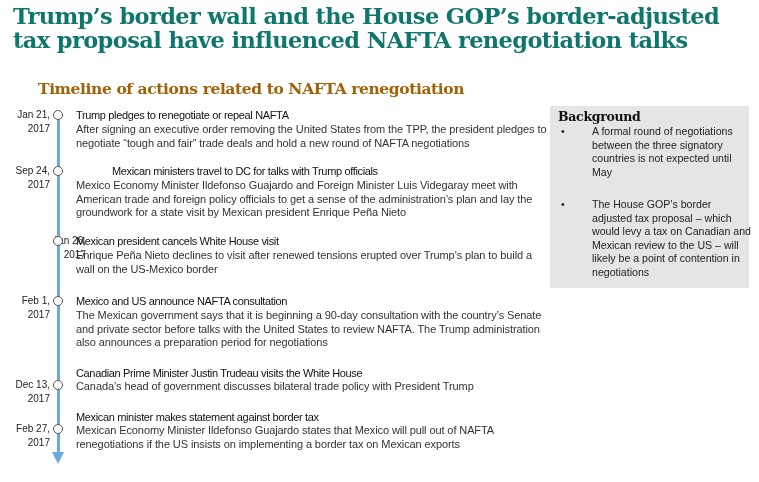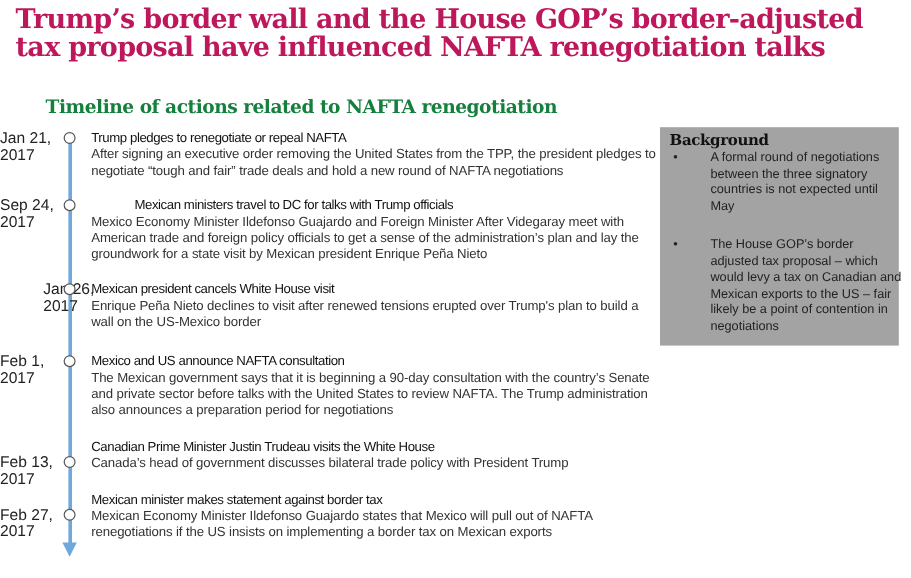--- a/index.html
+++ b/index.html
@@ -1,26 +1,26 @@
 <!DOCTYPE html>
 <html><head>
 <meta charset="utf-8">
 <style>
   html, body { margin:0; padding:0; background:#ffffff; }
   body { width:759px; height:482px; position:relative; overflow:hidden; font-family:"Liberation Sans", sans-serif; color:#1a1a1a; }
-  .title { position:absolute; left:13px; top:4px; width:740px; font-family:"DejaVu Serif", serif; font-weight:bold; font-size:22.5px; line-height:24px; color:#be185d; letter-spacing:-0.6px; margin:0; }
-  .subtitle { position:absolute; left:38px; top:79px; font-family:"DejaVu Serif", serif; font-weight:bold; font-size:15.5px; color:#15803d; letter-spacing:-0.4px; margin:0; }
+  .title { position:absolute; left:13px; top:4px; width:740px; font-family:"DejaVu Serif", serif; font-weight:bold; font-size:22.5px; line-height:24px; color:#0f766e; letter-spacing:-0.6px; margin:0; }
+  .subtitle { position:absolute; left:38px; top:79px; font-family:"DejaVu Serif", serif; font-weight:bold; font-size:15.5px; color:#a16207; letter-spacing:-0.4px; margin:0; }
   .tl-line { position:absolute; left:57px; top:116px; width:3px; height:338px; background:#6fa8dc; }
   .tl-arrow { position:absolute; left:52px; top:452px; width:0; height:0; border-left:6.5px solid transparent; border-right:6.5px solid transparent; border-top:12px solid #6fa8dc; }
   .event { position:absolute; left:0; width:545px; }
-  .date { position:absolute; left:0; width:50px; font-size:13px; line-height:14px; color:#222; }
+  .date { position:absolute; left:0; width:50px; text-align:right; font-size:10px; line-height:14px; color:#222; }
   .dot { position:absolute; left:53px; width:8px; height:8px; border:1.3px solid #555; border-radius:50%; background:#fff; }
   .ev-title { position:absolute; left:76px; font-size:11px; line-height:14px; color:#111; letter-spacing:-0.35px; white-space:nowrap; }
   .ev-body { position:absolute; left:76px; width:475px; font-size:11px; line-height:13.5px; color:#333; letter-spacing:-0.1px; }
-  .bg-box { position:absolute; left:550px; top:106px; width:199px; height:182px; background:#a3a3a3; }
+  .bg-box { position:absolute; left:550px; top:106px; width:199px; height:182px; background:#e5e5e5; }
   .bg-title { position:absolute; left:8px; top:3px; font-family:"DejaVu Serif", serif; font-weight:bold; font-size:12.5px; color:#111; letter-spacing:-0.3px; }
   .bg-item { position:absolute; left:6px; width:188px; font-size:10.6px; line-height:13.5px; color:#222; }
   .bullet { position:absolute; left:5px; top:0; }
   .bg-text { position:absolute; left:36px; width:160px; }
 </style>
 </head>
 <body>
 
 <h1 class="title">Trump’s border wall and the House GOP’s border-adjusted tax proposal have influenced NAFTA renegotiation talks</h1>
 <h2 class="subtitle">Timeline of actions related to NAFTA renegotiation</h2>
@@ -38,21 +38,21 @@
   <div class="ev-body" style="top:15px;">After signing an executive order removing the United States from the TPP, the president pledges to negotiate “tough and fair” trade deals and hold a new round of NAFTA negotiations</div>
 </div>
 
 <div class="event" style="top:164px;">
   <div class="date" style="top:0;">
     <div>Sep 24,</div>
     <div>2017</div>
   </div>
   <div class="dot" style="top:2px;"></div>
   <div class="ev-title" style="top:0;padding-left:36px;">Mexican ministers travel to DC for talks with Trump officials</div>
-  <div class="ev-body" style="top:15px;">Mexico Economy Minister Ildefonso Guajardo and Foreign Minister After Videgaray meet with American trade and foreign policy officials to get a sense of the administration’s plan and lay the groundwork for a state visit by Mexican president Enrique Peña Nieto</div>
+  <div class="ev-body" style="top:15px;">Mexico Economy Minister Ildefonso Guajardo and Foreign Minister Luis Videgaray meet with American trade and foreign policy officials to get a sense of the administration’s plan and lay the groundwork for a state visit by Mexican president Enrique Peña Nieto</div>
 </div>
 
 <div class="event" style="top:234px;">
   <div class="date" style="top:0;padding-left:36px;">
     <div>Jan 26,</div>
     <div>2017</div>
   </div>
   <div class="dot" style="top:2px;"></div>
   <div class="ev-title" style="top:0;">Mexican president cancels White House visit</div>
   <div class="ev-body" style="top:15px;">Enrique Peña Nieto declines to visit after renewed tensions erupted over Trump's plan to build a wall on the US-Mexico border</div>
@@ -63,21 +63,21 @@
     <div>Feb 1,</div>
     <div>2017</div>
   </div>
   <div class="dot" style="top:2px;"></div>
   <div class="ev-title" style="top:0;">Mexico and US announce NAFTA consultation</div>
   <div class="ev-body" style="top:15px;">The Mexican government says that it is beginning a 90-day consultation with the country’s Senate and private sector before talks with the United States to review NAFTA. The Trump administration also announces a preparation period for negotiations</div>
 </div>
 
 <div class="event" style="top:366px;">
   <div class="date" style="top:12px;">
-    <div>Feb 13,</div>
+    <div>Dec 13,</div>
     <div>2017</div>
   </div>
   <div class="dot" style="top:14px;"></div>
   <div class="ev-title" style="top:0;text-align:center;">Canadian Prime Minister Justin Trudeau visits the White House</div>
   <div class="ev-body" style="top:14px;">Canada’s head of government discusses bilateral trade policy with President Trump</div>
 </div>
 
 <div class="event" style="top:410px;">
   <div class="date" style="top:12px;">
     <div>Feb 27,</div>
@@ -89,15 +89,15 @@
 </div>
 
 <div class="bg-box">
   <div class="bg-title">Background</div>
   <div class="bg-item" style="top:19px;">
     <span class="bullet">•</span>
     <div class="bg-text">A formal round of negotiations between the three signatory countries is not expected until May</div>
   </div>
   <div class="bg-item" style="top:92px;">
     <span class="bullet">•</span>
-    <div class="bg-text">The House GOP’s border adjusted tax proposal – which would levy a tax on Canadian and Mexican exports to the US – fair likely be a point of contention in negotiations</div>
+    <div class="bg-text">The House GOP’s border adjusted tax proposal – which would levy a tax on Canadian and Mexican review to the US – will likely be a point of contention in negotiations</div>
   </div>
 </div>
 
 </body></html>

